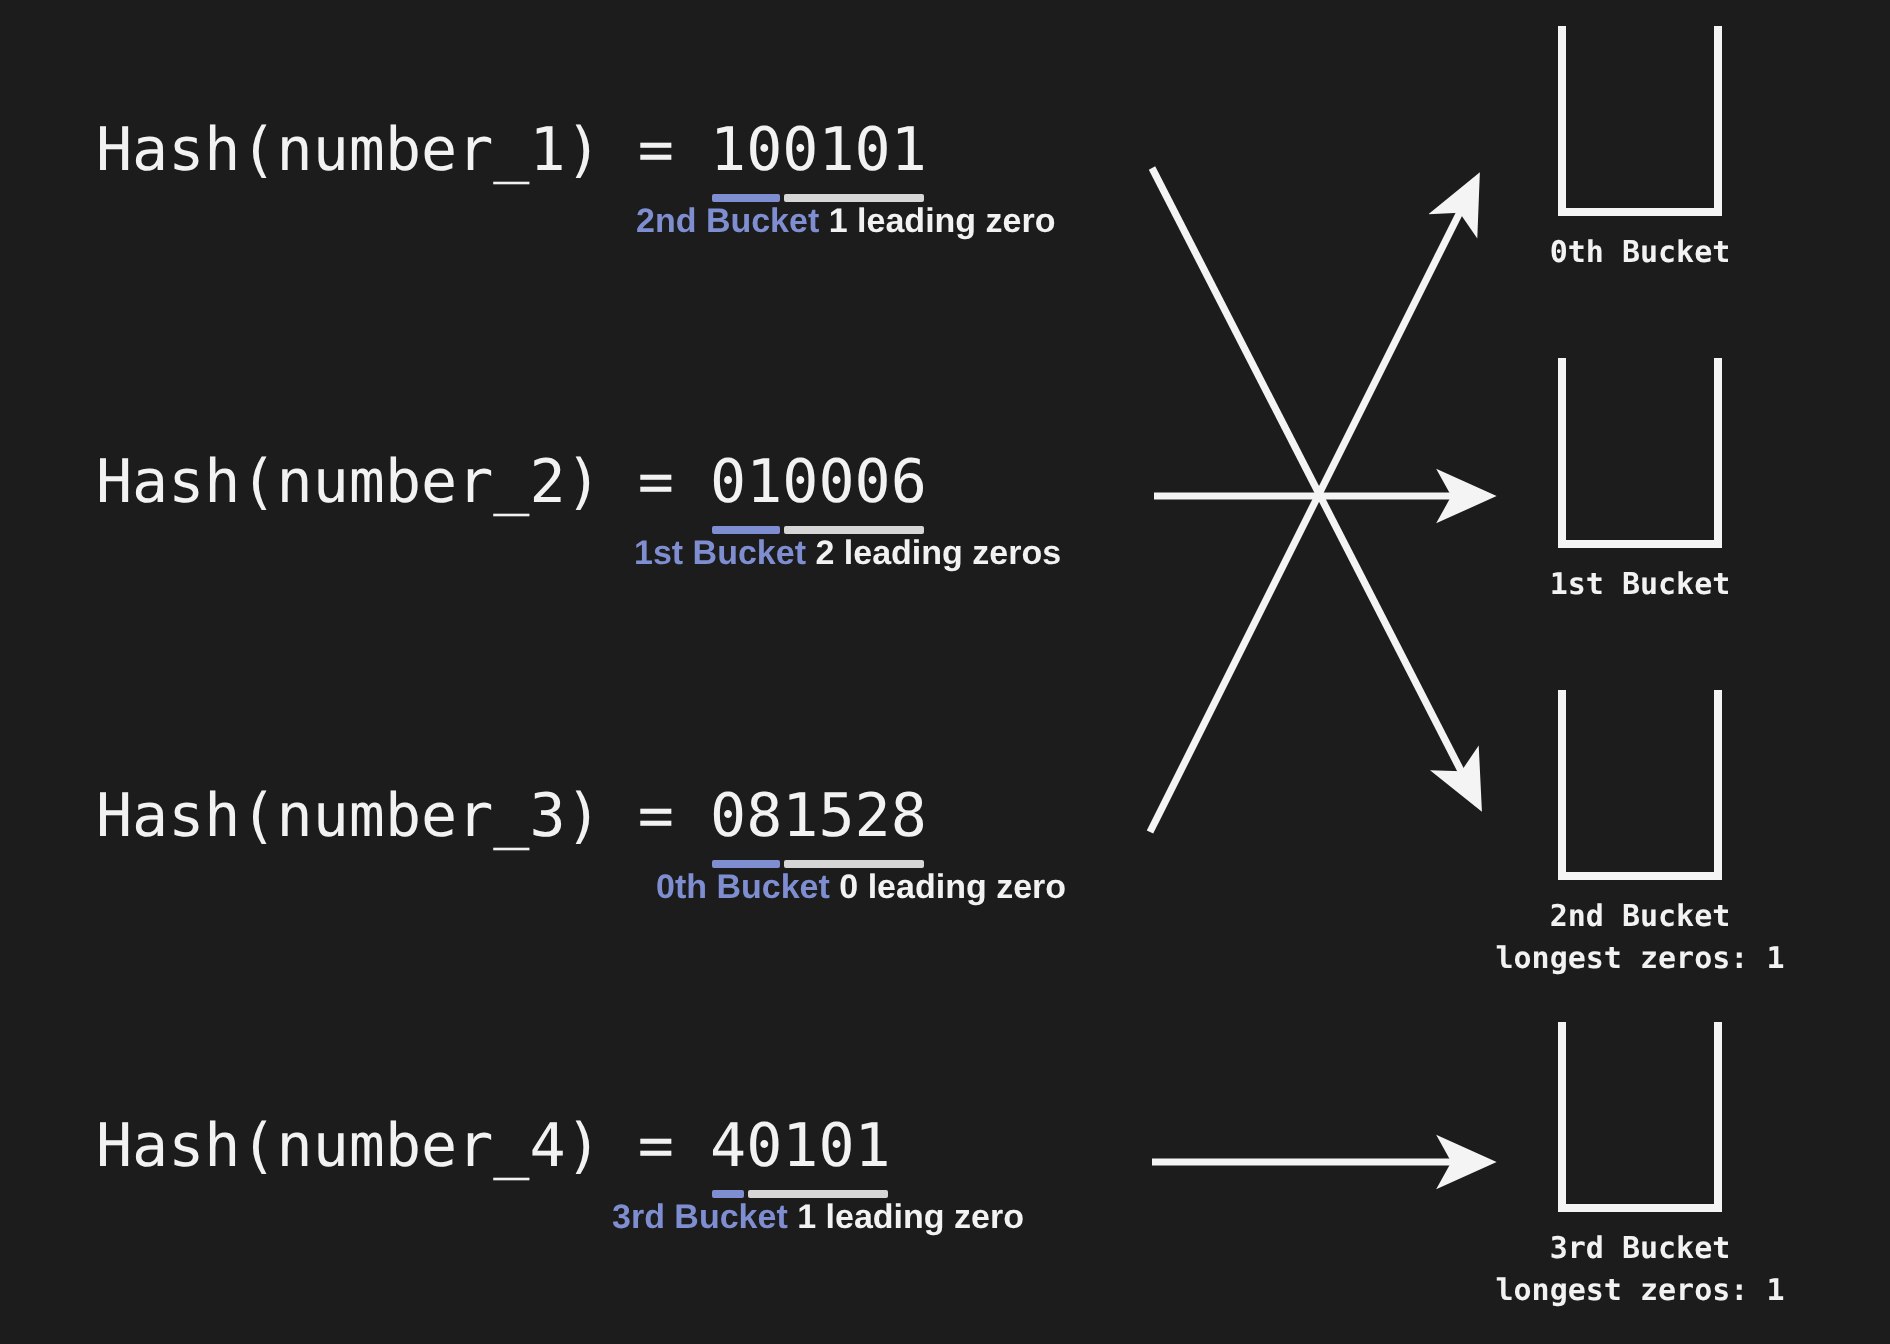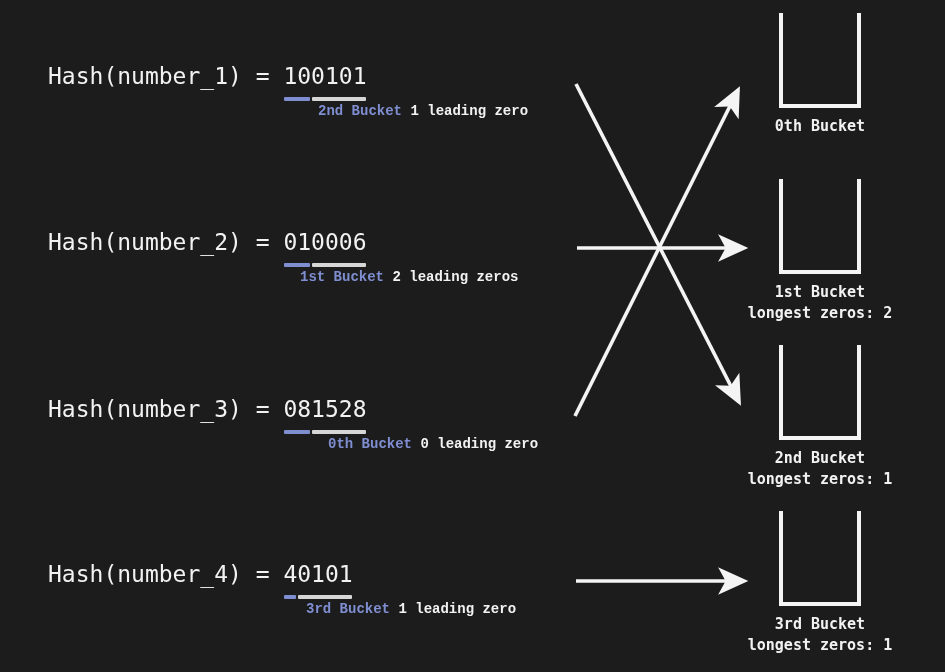--- a/index.html
+++ b/index.html
@@ -24,21 +24,21 @@
   .hash-row {
     position: absolute;
     left: 0;
     width: 600px;
   }
   .hash-line {
     position: absolute;
     left: 48px;
     top: 0;
     white-space: pre;
-    font-size: 23px;
+    font-size: 30px;
     line-height: 38px;
     letter-spacing: 0px;
     color: #f2f2f2;
     font-family: "DejaVu Sans Mono", "Liberation Mono", monospace;
   }
   .hash-bits {
     white-space: pre;
     position: relative;
     display: inline-block;
   }
@@ -56,25 +56,25 @@
     height: 4px;
     border-radius: 1px;
   }
   .bits-seg.prefix::after { background: #7f8ed0; }
   .bits-seg.suffix::after { background: #d6d6d6; }
 
   .sub-label {
     position: absolute;
     top: 44px;
     white-space: pre;
-    font-size: 14px;
+    font-size: 17px;
     line-height: 20px;
     font-weight: bold;
     color: #f2f2f2;
-    font-family: Liberation Mono, monospace;
+    font-family: Liberation Sans, sans-serif;
   }
   .sub-label .bucket-tag { color: #7f8ed0; }
 
   
   .bucket-group {
     position: absolute;
     width: 200px;
     text-align: center;
   }
   .bucket-shape {
@@ -130,42 +130,41 @@
     <line x1="576" y1="581" x2="744" y2="581" stroke="#f4f4f4" stroke-width="3.6" marker-end="url(#ah)"></line>
   </svg>
 
   <div class="hash-row" style="top:57px;">
     <div class="hash-line"><span>Hash(number_1) = </span><span class="hash-bits"><span class="bits-seg prefix">10</span><span class="bits-seg suffix">0101</span></span></div>
     <div class="sub-label" style="left:318px;"><span class="bucket-tag">2nd Bucket</span><span> </span><span>1 leading zero</span></div>
   </div>
 
   <div class="hash-row" style="top:223px;">
     <div class="hash-line"><span>Hash(number_2) = </span><span class="hash-bits"><span class="bits-seg prefix">01</span><span class="bits-seg suffix">0006</span></span></div>
-    <div class="sub-label" style="left:300px;text-align:center;"><span class="bucket-tag">1st Bucket</span><span> </span><span>2 leading zeros</span></div>
+    <div class="sub-label" style="left:317px;text-align:center;"><span class="bucket-tag">1st Bucket</span><span> </span><span>2 leading zeros</span></div>
   </div>
 
   <div class="hash-row" style="top:390px;">
     <div class="hash-line"><span>Hash(number_3) = </span><span class="hash-bits"><span class="bits-seg prefix">08</span><span class="bits-seg suffix">1528</span></span></div>
     <div class="sub-label" style="left:328px;"><span class="bucket-tag">0th Bucket</span><span> </span><span>0 leading zero</span></div>
   </div>
 
   <div class="hash-row" style="top:555px;">
     <div class="hash-line"><span>Hash(number_4) = </span><span class="hash-bits"><span class="bits-seg prefix">4</span><span class="bits-seg suffix">0101</span></span></div>
     <div class="sub-label" style="left:306px;"><span class="bucket-tag">3rd Bucket</span><span> </span><span>1 leading zero</span></div>
   </div>
 
   <div class="bucket-group" style="left:720px; top:13px;">
     <div class="bucket-shape"></div>
     <div class="bucket-caption">0th Bucket</div>
   </div>
 
   <div class="bucket-group" style="left:720px; top:179px;">
     <div class="bucket-shape"></div>
     <div class="bucket-caption">1st Bucket</div>
-    <div class="bucket-caption" style="margin-top:0;">longest zeros: 2</div>
   </div>
 
   <div class="bucket-group" style="left:720px; top:345px;">
     <div class="bucket-shape"></div>
     <div class="bucket-caption">2nd Bucket</div>
     <div class="bucket-caption" style="margin-top:0;">longest zeros: 1</div>
   </div>
 
   <div class="bucket-group" style="left:720px; top:511px;">
     <div class="bucket-shape"></div>

